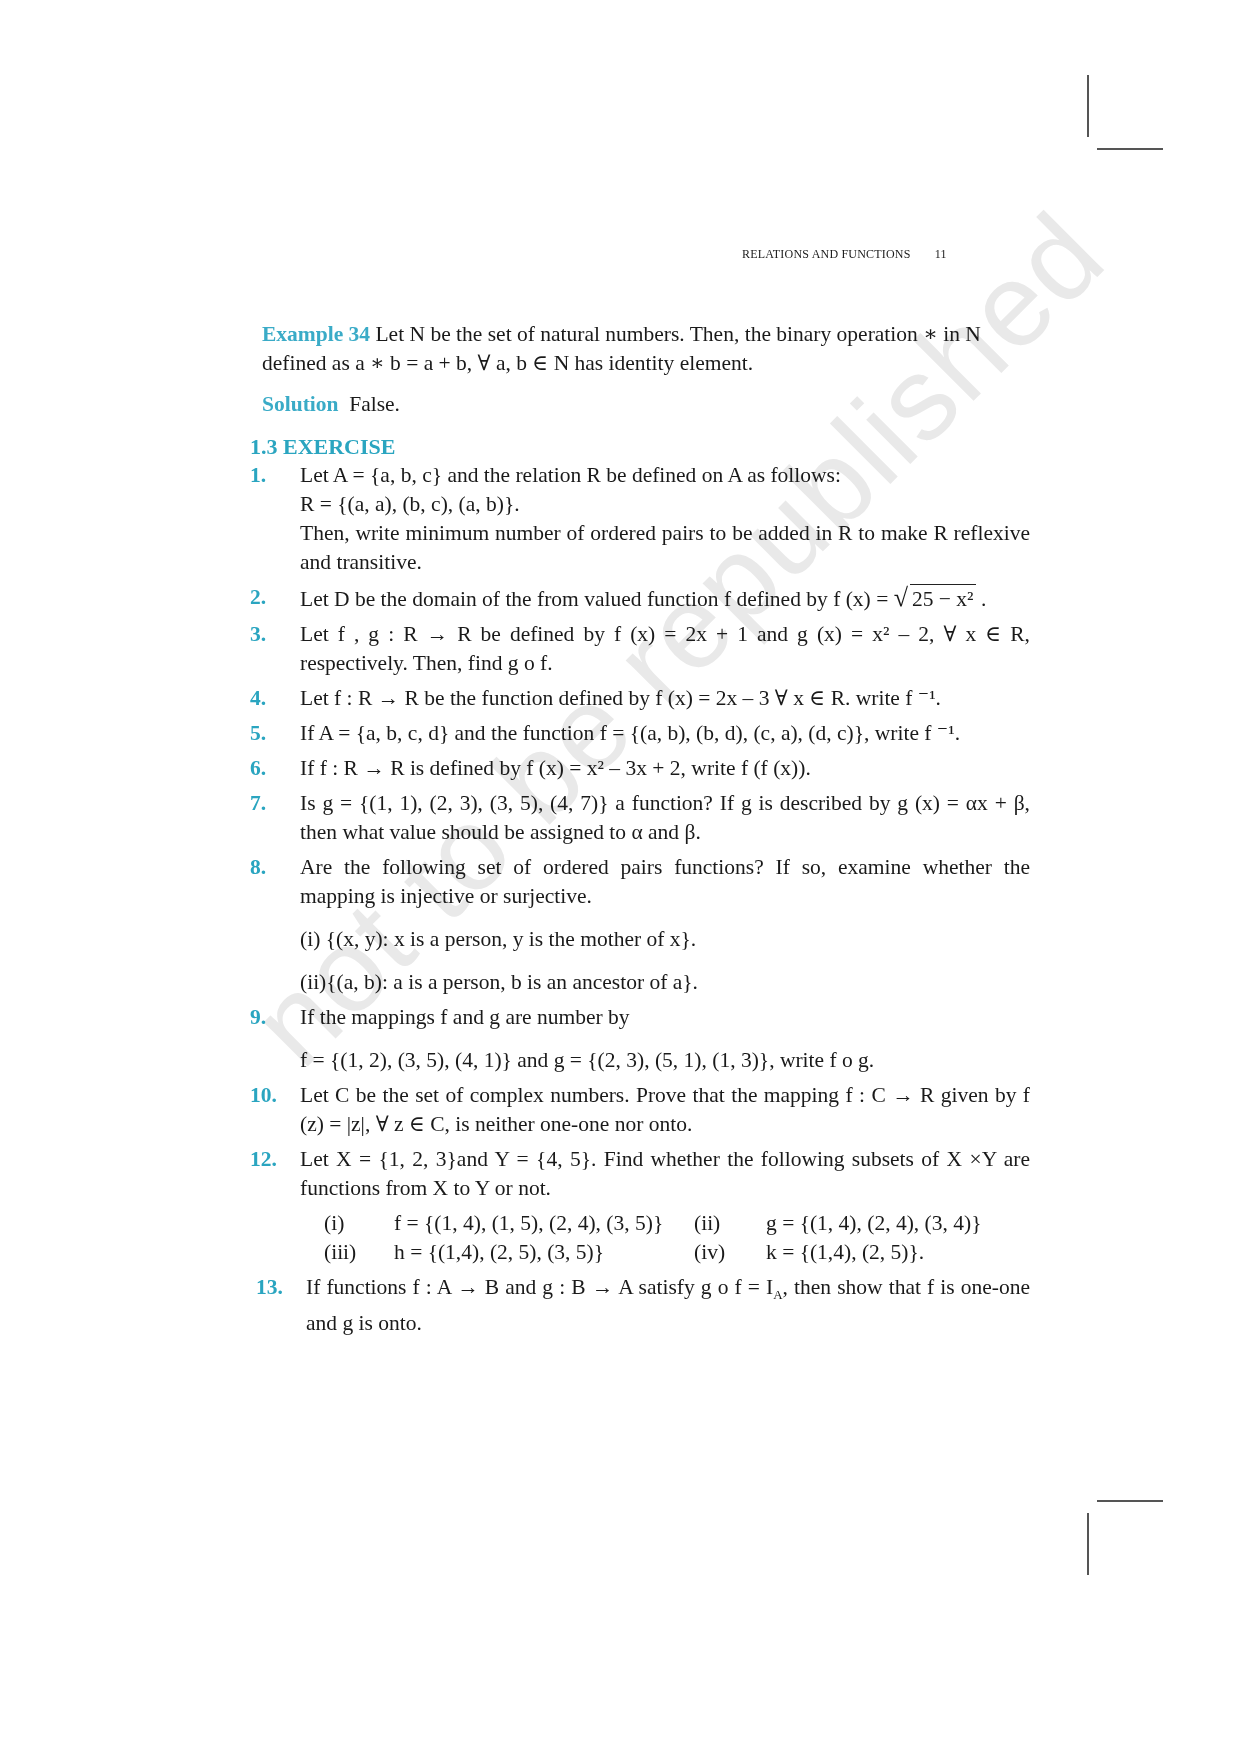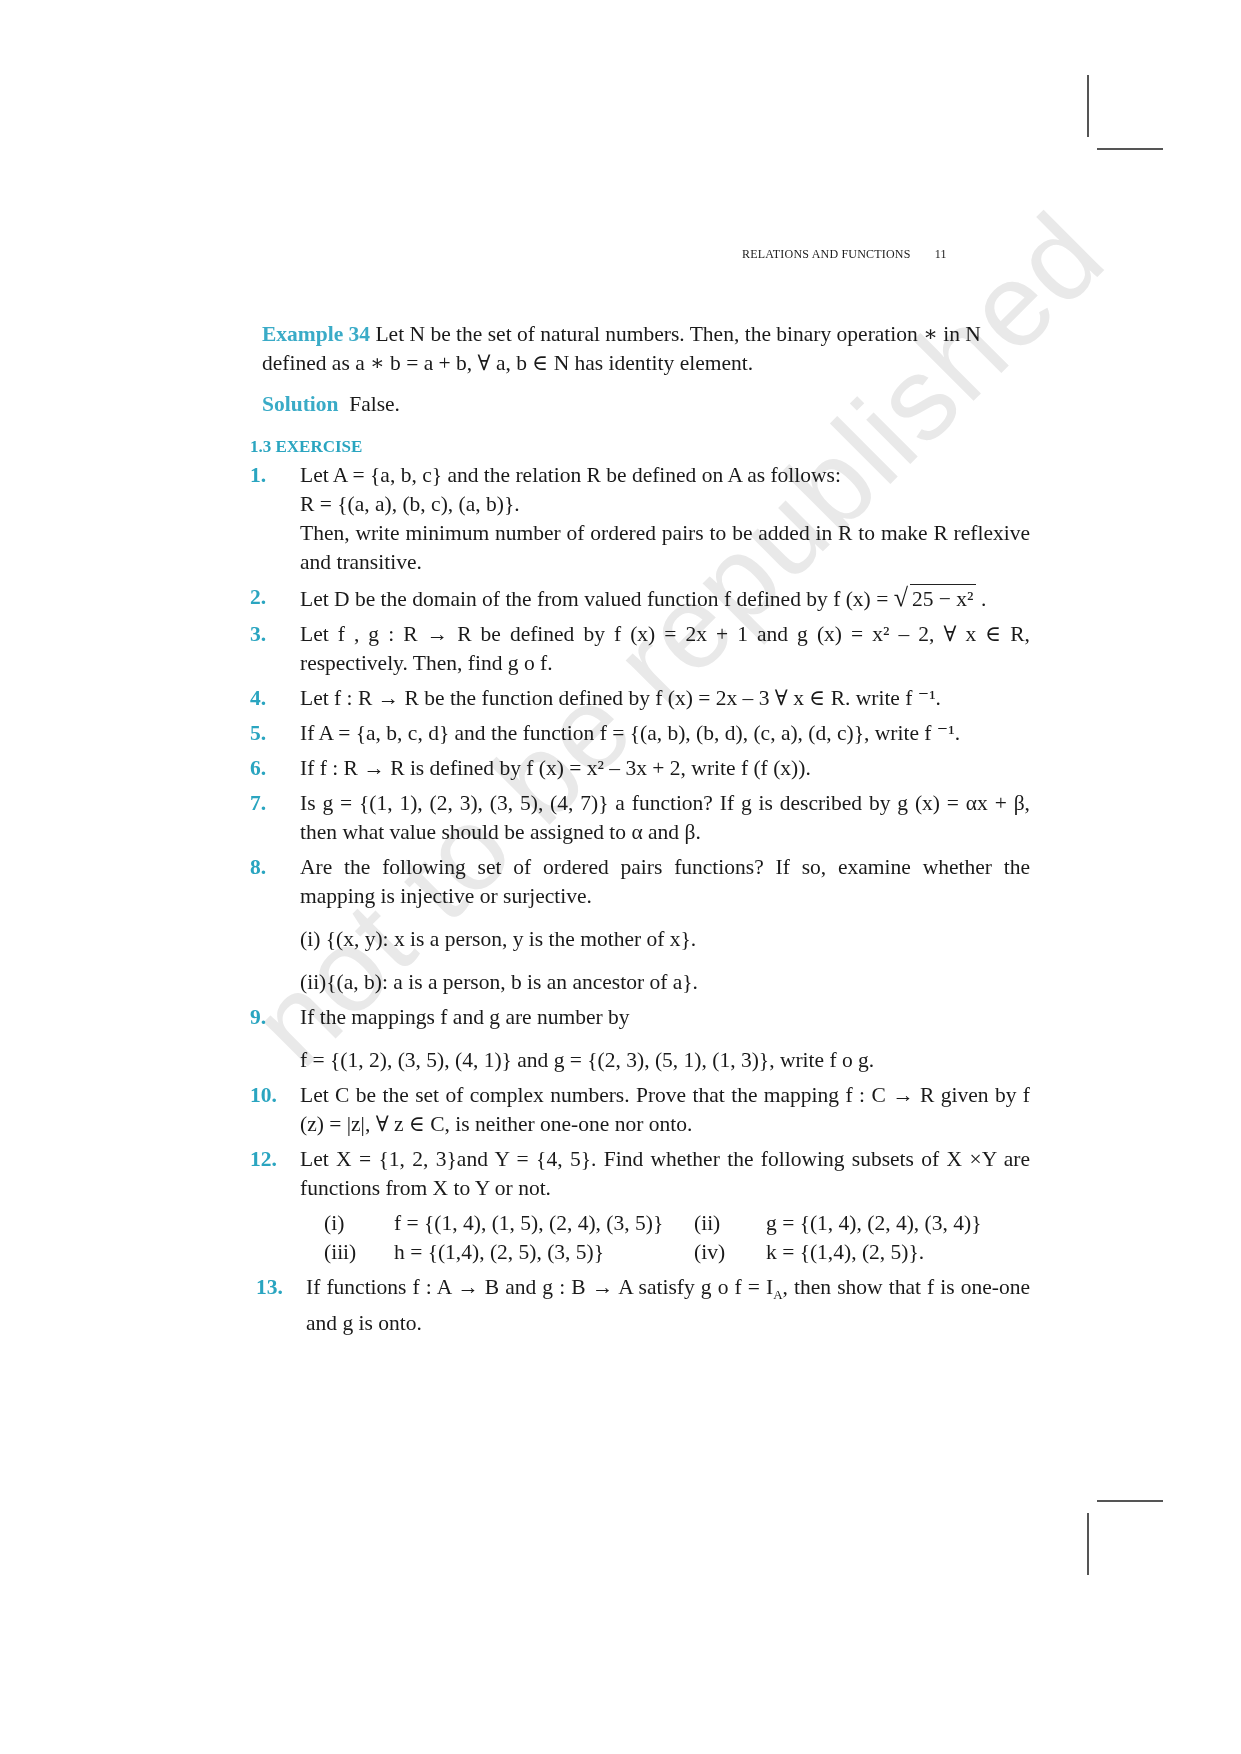--- a/index.html
+++ b/index.html
@@ -14,21 +14,21 @@
   .running-head { position:absolute; left:742px; top:247px; font-size:12px;
                   letter-spacing:0.2px; z-index:2; }
   .running-head .pg { margin-left:24px; }
   .content { position:absolute; left:250px; top:308px; width:780px; font-size:21.5px;
              line-height:29px; z-index:2; }
   .teal { color:#3aabc7; font-weight:bold; }
   .teal2 { color:#2aa5c0; font-weight:bold; }
   .block { margin:12px; }
   .sp6 { margin-top:6px; }
   .sp10 { margin-top:10px; }
-  .sec { margin-top:14px; font-size:17px; line-height:28px; }
+  .sec { margin-top:14px; font-size:22px; line-height:28px; }
   .q { display:flex; margin-top:6px; }
   .q .num { width:50px; flex:none; color:#2aa5c0; font-weight:bold; }
   .q .body { flex:1; text-align:justify; }
   .center { text-align:left; }
   .sub-line { margin-top:14px; }
   .tbl { display:grid; grid-template-columns:70px 300px 72px 250px; margin-top:6px; margin-left:24px; }
   .sqrt { display:inline-block; border-top:1.5px solid #222; padding:0 2px; margin-left:2px; }
 </style>
 </head>
 <body>

